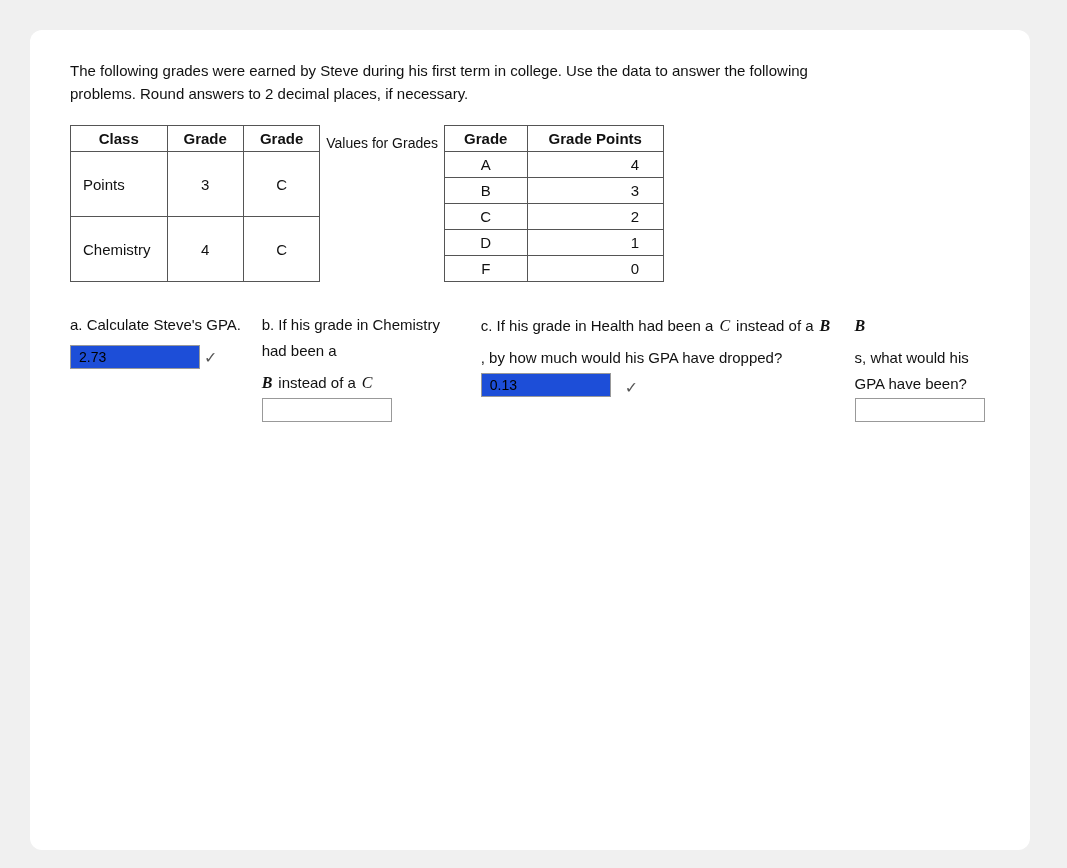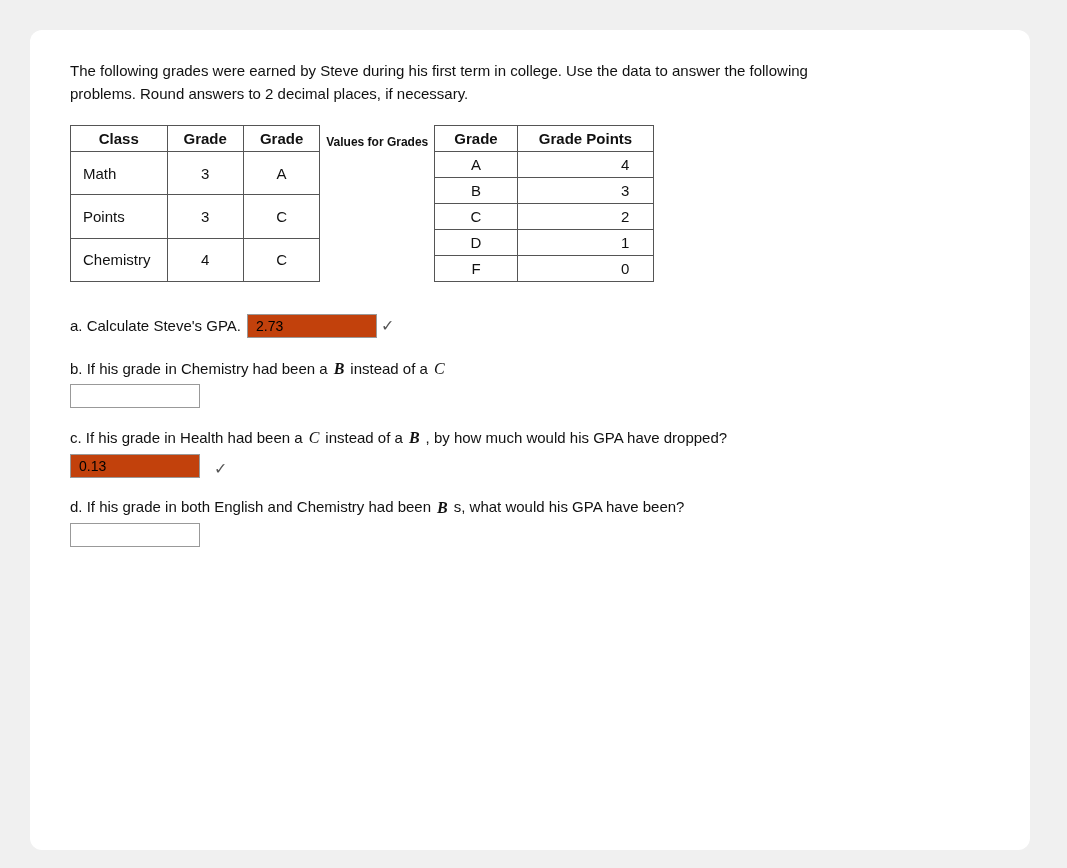--- a/index.html
+++ b/index.html
@@ -43,56 +43,55 @@
       font-weight: bold;
     }
     .main-table {
       min-width: 240px;
     }
     .main-table td:first-child {
       text-align: left;
       padding-left: 12px;
     }
     .grade-values-label {
-      font-size: 12px;
+      font-size: 14px;
       margin-top: 10px;
       margin-bottom: 4px;
       font-style: normal;
-      font-weight: bold;
     }
     .grade-table {
       min-width: 220px;
     }
     .grade-table td:first-child {
       text-align: center;
     }
     .grade-table td:last-child {
       text-align: right;
       padding-right: 24px;
     }
     .questions-section {
       margin-top: 20px;
       display: flex;
-      flex-direction: column;
+      flex-direction: row;
       gap: 14px;
     }
     .answer-box {
       display: inline-flex;
       align-items: center;
       gap: 4px;
     }
     .answer-input {
       border: 1px solid #999;
       padding: 3px 8px;
       font-size: 14px;
       width: 130px;
       background: #fff;
     }
     .answer-input.answered {
-      background: #c2410c;
+      background: #1d4ed8;
     }
     .check-icon {
       color: #555;
       font-size: 16px;
     }
     .italic-letter {
       font-style: italic;
       font-family: "Times New Roman", serif;
       font-size: 16px;
     }
@@ -129,25 +128,20 @@
   <div class="tables-section">
     <table class="main-table">
       <thead>
         <tr>
           <th>Class</th>
           <th>Grade</th>
           <th>Grade</th>
         </tr>
       </thead>
       <tbody id="main-table-body">
-      <tr>
-            <td>Math</td>
-            <td>3</td>
-            <td>A</td>
-          </tr>
           <tr>
             <td>Points</td>
             <td>3</td>
             <td>C</td>
           </tr>
           <tr>
             <td>Chemistry</td>
             <td>4</td>
             <td>C</td>
           </tr>
@@ -221,21 +215,20 @@
         <span>, by how much would his GPA have dropped?</span>
       </div>
       <div class="answer-row">
         <input class="answer-input answered" type="text" value="0.13" style="">
         <span class="check-icon">✓</span>
       </div>
     </div>
 
     <div class="q-block">
       <div class="q-line">
-        <span>d. If his grade in both English and Chemistry had been</span>
         <span class="italic-letter bold-letter">B</span>
         <span>s, what would his GPA have been?</span>
       </div>
       <div class="answer-row">
         <input class="answer-input" type="text" style="">
       </div>
     </div>
 
   </div>
 </div>

